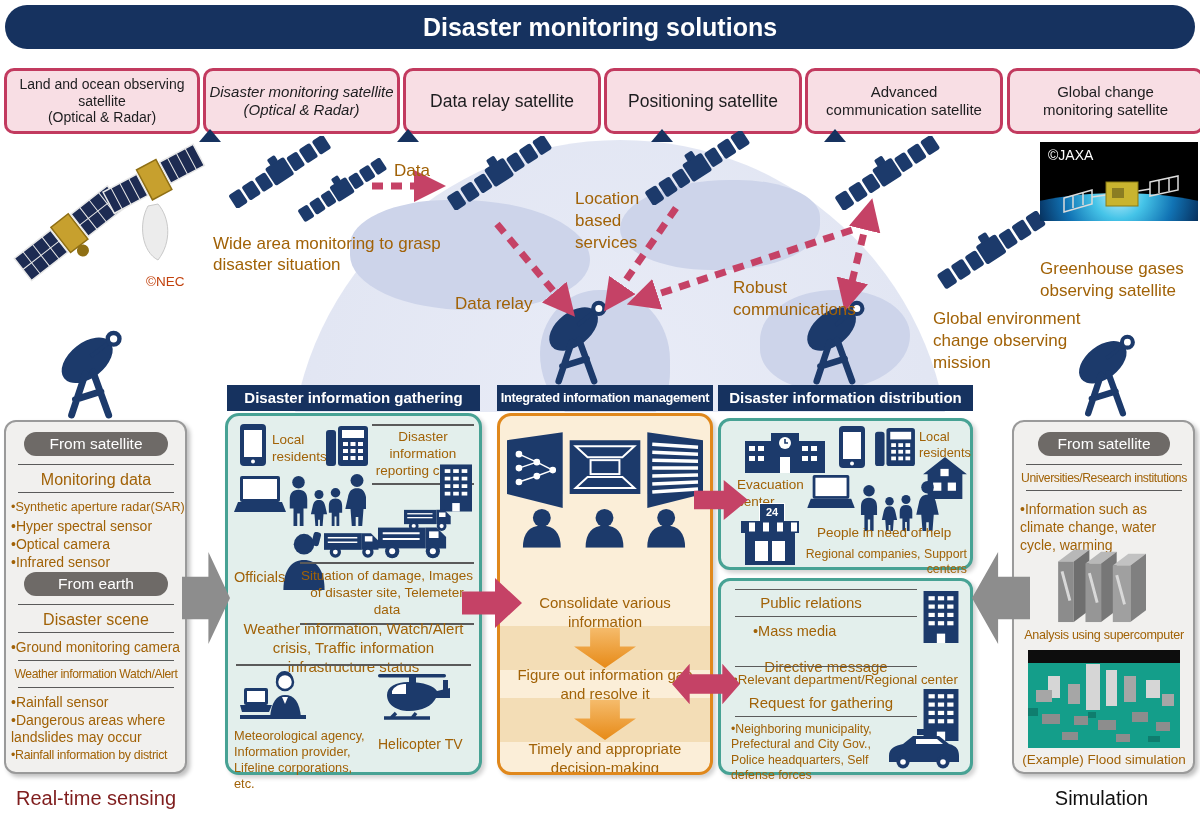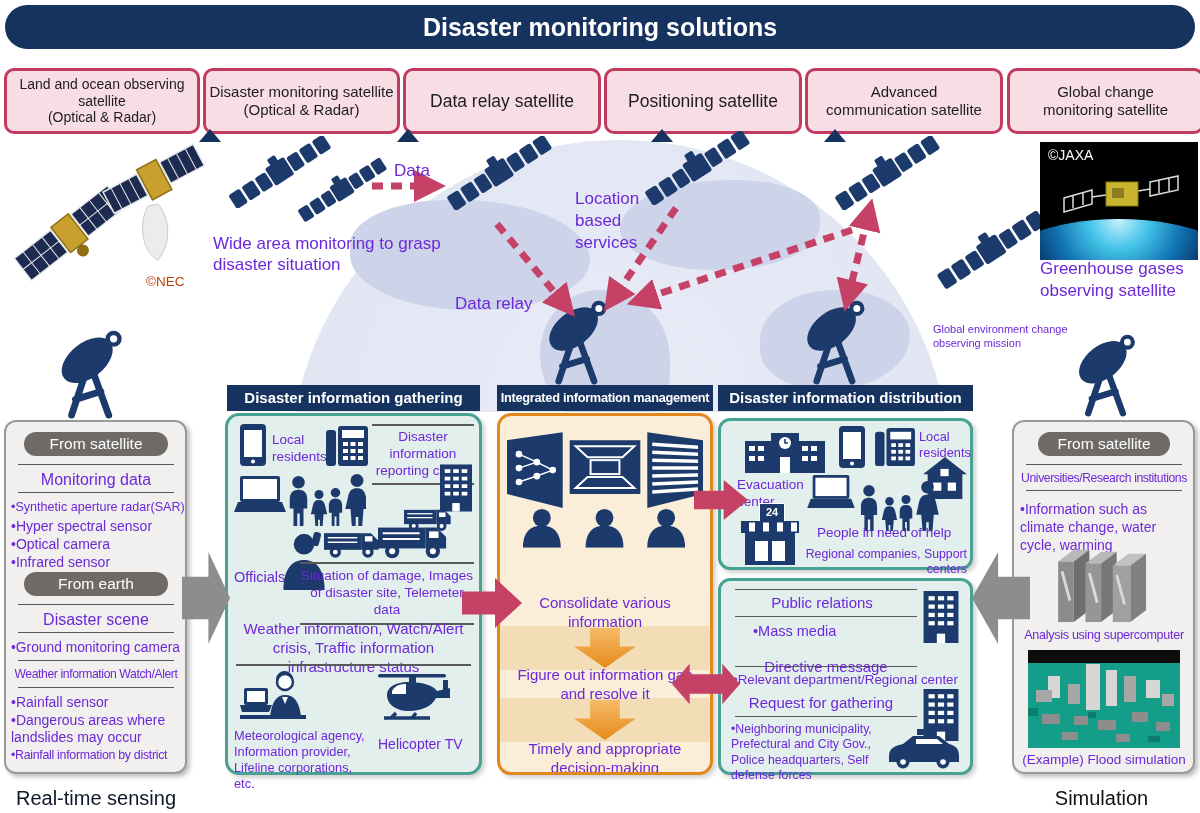--- a/index.html
+++ b/index.html
@@ -14,21 +14,21 @@
   .tri-up{background:#16325f;clip-path:polygon(50% 0,100% 100%,0 100%);}
   .syshdr{color:#fff;text-align:center;font-weight:bold;}
   .panel{border-radius:14px;box-shadow:3px 3px 4px rgba(0,0,0,.18);}
   .teal{border:3px solid #47a294;background:#e3efec;}
   .orange{border:3px solid #e0881c;background:#fbeed8;overflow:hidden;}
   .graypanel{background:#f1f0ee;border:2.5px solid #9a9a9a;border-radius:12px;box-shadow:3px 3px 4px rgba(0,0,0,.25);}
   .pill{background:#6e6a67;border-radius:13px;color:#fff;text-align:center;font-size:15.5px;line-height:24px;}
   .hr{border-top:2px solid #5a5a5a;height:0;}
   .hr2{border-top:1.5px solid #5a5a5a;height:0;}
   .tc{text-align:center;}
-  .lbl{color:#6d28d9;line-height:1.25;}
+  .lbl{color:#a16207;line-height:1.25;}
   .arrow-r{clip-path:polygon(0 27%,55% 27%,55% 0,100% 50%,55% 100%,55% 73%,0 73%);}
   .arrow-l{clip-path:polygon(100% 27%,45% 27%,45% 0,0 50%,45% 100%,45% 73%,100% 73%);}
   .arrow-lr{clip-path:polygon(0 50%,26% 4%,26% 28%,74% 28%,74% 4%,100% 50%,74% 96%,74% 72%,26% 72%,26% 96%);}
   .pink{background:#c54266;}
   .gray{background:#8d8d8d;}
   .arrow-d{clip-path:polygon(26% 0,74% 0,74% 46%,100% 46%,50% 100%,0 46%,26% 46%);
            background:linear-gradient(#f5bb6b,#e78a17);}
   .band{position:absolute;left:0;right:0;background:#f3ddb6;}
   .hqpill{background:#bf5a10;border-radius:16px;color:#fff;text-align:center;font-size:15.5px;line-height:30px;}
   .globe{border-radius:50%;background:radial-gradient(circle at 50% 40%,#e9ecf7 0%,#e2e6f3 60%,#d8ddee 100%);}
@@ -325,21 +325,21 @@
   </div>
 
   <div class="abs nvy banner" style="left:5px;top:5px;width:1190px;height:44px;">
     <span>Disaster monitoring solutions</span>
   </div>
 
   <div class="abs satbox" style="left:4px;top:68px;width:190px;height:60px;font-size:14px;">
     <span class="l1">Land and ocean observing satellite</span>
     <span class="l2">(Optical &amp; Radar)</span>
   </div>
-  <div class="abs satbox" style="left:203px;top:68px;width:191px;height:60px;font-size:15px;">
+  <div class="abs satbox" style="left:203px;top:68px;width:191px;height:60px;font-size:15px;font-style:italic;">
     <span class="l1">Disaster monitoring satellite</span>
     <span class="l2">(Optical &amp; Radar)</span>
   </div>
   <div class="abs satbox" style="left:403px;top:68px;width:192px;height:60px;font-size:17.5px;">
     <span class="l1">Data relay satellite</span>
   </div>
   <div class="abs satbox" style="left:604px;top:68px;width:192px;height:60px;font-size:17.5px;">
     <span class="l1">Positioning satellite</span>
   </div>
   <div class="abs satbox" style="left:805px;top:68px;width:192px;height:60px;font-size:15px;">
@@ -409,23 +409,24 @@
       <line x1="497" y1="224" x2="566" y2="306" marker-end="url(#ah)"></line>
       <line x1="676" y1="208" x2="612" y2="300" marker-end="url(#ah)"></line>
       <line x1="852" y1="230" x2="640" y2="300" marker-end="url(#ah)"></line>
       <line x1="868" y1="216" x2="848" y2="298" marker-start="url(#ahb)" marker-end="url(#ah)"></line>
     </g>
   </svg>
 
   <div class="abs lbl" style="left:394px;top:160px;font-size:17px;">Data</div>
   <div class="abs lbl" style="left:455px;top:253px;font-size:17px;margin-top:40px;">Data relay</div>
   <div class="abs lbl" style="left:575px;top:188px;width:100px;font-size:17px;line-height:1.3;">Location based services</div>
-  <div class="abs lbl" style="left:933px;top:322px;width:150px;font-size:11px;line-height:1.3;">Global environment change observing mission</div>
-
-  <div class="abs jaxabox" style="left:1040px;top:142px;width:158px;height:118px;">
+  <div class="abs lbl" style="left:733px;top:277px;width:165px;font-size:17px;line-height:1.3;">Robust communications</div>
+  <div class="abs lbl" style="left:933px;top:308px;width:150px;font-size:17px;line-height:1.3;">Global environment change observing mission</div>
+
+  <div class="abs jaxabox" style="left:1040px;top:142px;width:158px;height:79px;">
     <div class="jaxahorizon"></div>
     <div class="abs" style="left:22px;top:28px;"><svg width="120" height="50">
           <use href="#jaxasat"></use>
         </svg></div>
     <div class="abs" style="left:8px;top:5px;color:#fff;font-size:14px;">©JAXA</div>
   </div>
   <div class="abs lbl" style="left:1040px;top:258px;width:160px;font-size:17px;line-height:1.3;">Greenhouse gases observing satellite</div>
 
   <div class="abs nvy syshdr" style="left:227px;top:385px;width:253px;height:26px;font-size:15px;line-height:26px;">
     <span>Disaster information gathering system</span>
@@ -530,21 +531,21 @@
     </div>
     <div class="abs" style="left:20px;top:100px;"><svg width="58" height="44">
           <use href="#store"></use>
         </svg></div>
     <div class="abs lbl" style="left:96px;top:104px;width:150px;font-size:13.5px;">People in need of help</div>
     <div class="abs lbl" style="left:74px;top:126px;width:172px;font-size:12.3px;text-align:right;">Regional companies, Support centers</div>
   </div>
 
   <div class="abs panel teal" style="left:718px;top:578px;width:249px;height:191px;border-radius:12px;">
     <div class="abs hr2" style="left:14px;top:8px;width:182px;"></div>
-    <div class="abs lbl tc" style="left:21px;top:13px;width:160px;font-size:15px;">Public relations</div>
+    <div class="abs lbl tc" style="left:10px;top:13px;width:160px;font-size:15px;">Public relations</div>
     <div class="abs hr2" style="left:14px;top:35px;width:182px;"></div>
     <div class="abs lbl" style="left:32px;top:41px;width:150px;font-size:14.5px;">•Mass media</div>
     <div class="abs" style="left:202px;top:10px;"><svg width="36" height="52" viewBox="0 0 34 50">
           <use href="#bldgicon"></use>
         </svg></div>
     <div class="abs lbl tc" style="left:25px;top:77px;width:160px;font-size:15px;">Directive message</div>
     <div class="abs hr2" style="left:14px;top:85px;width:182px;"></div>
     <div class="abs lbl" style="left:12px;top:91px;width:235px;font-size:13.3px;">•Relevant department/Regional center</div>
     <div class="abs lbl tc" style="left:20px;top:113px;width:160px;font-size:15px;">Request for gathering</div>
     <div class="abs hr2" style="left:14px;top:135px;width:182px;"></div>
@@ -575,21 +576,21 @@
     <div class="abs lbl tc" style="left:8px;top:188px;width:164px;font-size:16px;">Disaster scene</div>
     <div class="abs hr2" style="left:12px;top:210px;width:156px;"></div>
     <div class="abs lbl" style="left:5px;top:217px;width:174px;font-size:13.8px;">•Ground monitoring camera</div>
     <div class="abs hr2" style="left:12px;top:238px;width:156px;"></div>
     <div class="abs lbl tc" style="left:2px;top:245px;width:176px;font-size:12.2px;letter-spacing:-0.4px;">Weather information Watch/Alert</div>
     <div class="abs hr2" style="left:12px;top:265px;width:156px;"></div>
     <div class="abs lbl" style="left:5px;top:272px;width:174px;font-size:14px;">•Rainfall sensor</div>
     <div class="abs lbl" style="left:5px;top:290px;width:170px;font-size:14px;line-height:1.22;">•Dangerous areas where landslides may occur</div>
     <div class="abs lbl" style="left:5px;top:326px;width:176px;font-size:12.4px;letter-spacing:-0.3px;">•Rainfall information by district</div>
   </div>
-  <div class="abs lbl tc" style="left:0px;top:786px;width:192px;font-size:20px;color:#0f172a;">Real-time sensing</div>
+  <div class="abs lbl tc" style="left:0px;top:786px;width:192px;font-size:20px;color:#7f1d1d;">Real-time sensing</div>
 
   <div class="abs graypanel" style="left:1012px;top:420px;width:179px;height:350px;">
     <div class="abs pill" style="left:24px;top:10px;width:132px;height:24px;">
       <span>From satellite</span>
     </div>
     <div class="abs hr2" style="left:12px;top:42px;width:156px;"></div>
     <div class="abs lbl tc" style="left:2px;top:49px;width:176px;font-size:12.2px;letter-spacing:-0.4px;">Universities/Research institutions</div>
     <div class="abs hr2" style="left:12px;top:68px;width:156px;"></div>
     <div class="abs lbl" style="left:6px;top:78px;width:170px;font-size:14px;line-height:1.3;">•Information such as climate change, water cycle, warming</div>
     <div class="abs" style="left:42px;top:120px;"><svg width="98" height="82" viewBox="0 0 100 84">

